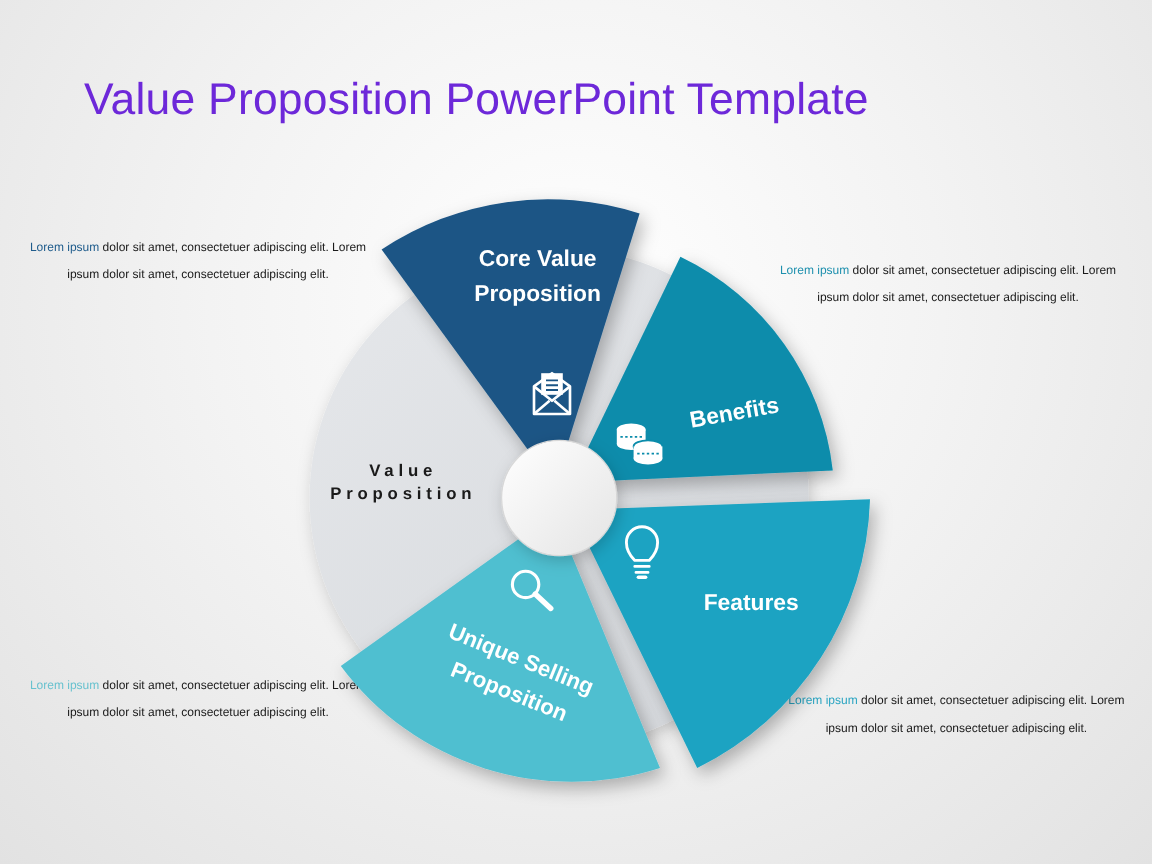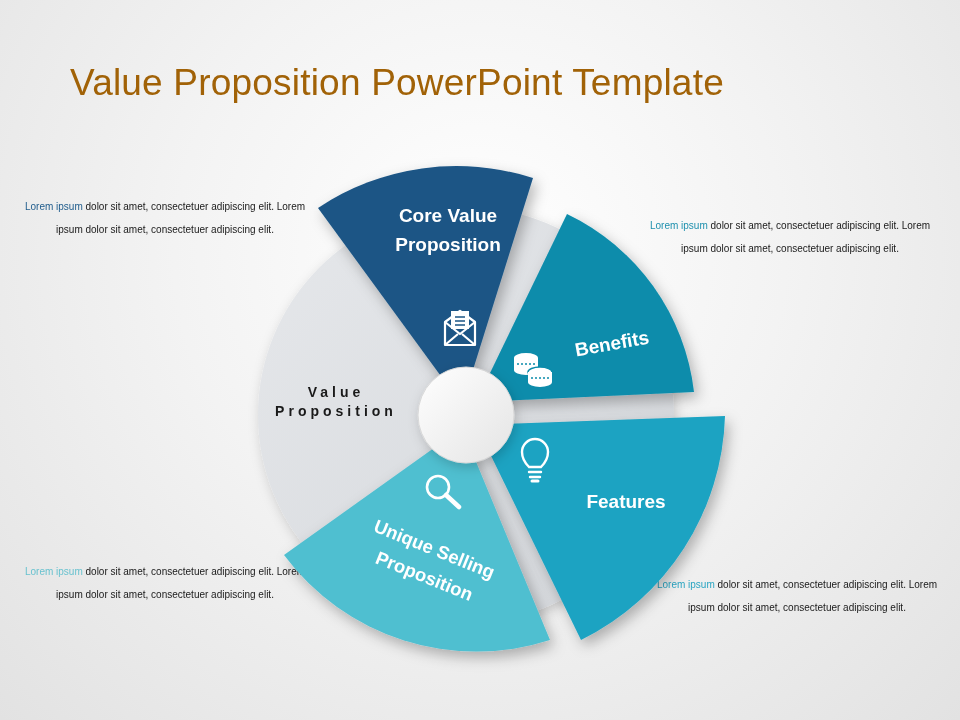--- a/index.html
+++ b/index.html
@@ -3,21 +3,21 @@
 <meta charset="utf-8">
 <style>
   html, body { margin: 0; padding: 0; }
   body {
     width: 960px; height: 720px; overflow: hidden; position: relative;
     background: radial-gradient(ellipse at 50% 35%, #ffffff 0%, #f3f3f3 45%, #e2e2e2 100%);
     font-family: "Liberation Sans", "DejaVu Sans", sans-serif;
   }
   .title {
     position: absolute; left: 70px; top: 62px;
-    font-size: 37px; color: #a16207; font-weight: normal; letter-spacing: 0.2px;
+    font-size: 37px; color: #6d28d9; font-weight: normal; letter-spacing: 0.2px;
     margin: 0; white-space: nowrap;
   }
   .desc {
     position: absolute; width: 290px; text-align: center;
     font-size: 10px; line-height: 22.5px; color: #1a1a1a;
   }
   .desc .hl { }
   #desc-tl { left: 20px; top: 196px; }
   #desc-tr { left: 645px; top: 215px; }
   #desc-bl { left: 20px; top: 561px; }

